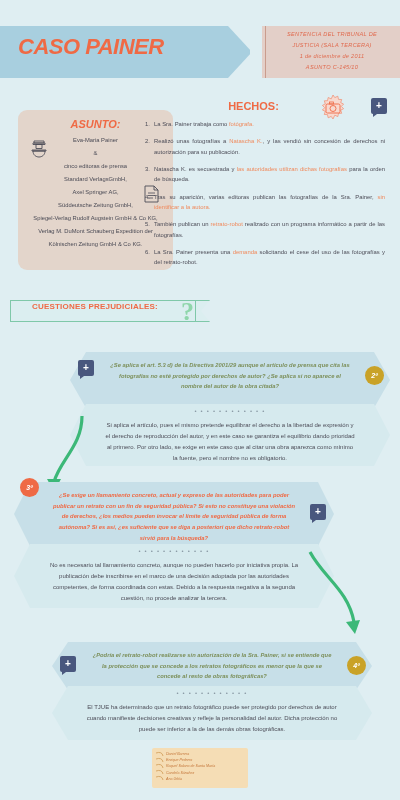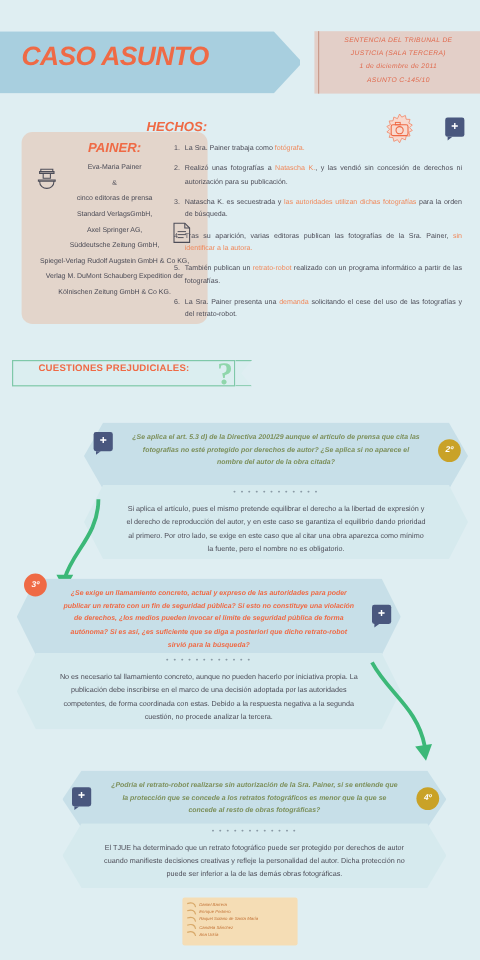--- a/index.html
+++ b/index.html
@@ -46,21 +46,21 @@
   .partes-body {
     margin-top:4px; text-align:center; color:#4a4a55;
     font-size:5.8px; line-height:2.25; padding:0 8px;
   }
   .judge-icon { position:absolute; left:12px; top:28px; }
   .doc-icon { position:absolute; left:124px; top:74px; }
 
   
   .hechos { position:absolute; left:140px; top:100px; width:245px; }
   .hechos-title {
-    text-align:left; font-size:11px; font-weight:bold; font-style:italic;
+    text-align:center; font-size:11px; font-weight:bold; 
     color:#ef6a45; margin-left:-18px;
   }
   .hechos-list { margin-top:7px; padding-left:5px; }
   .hecho {
     display:flex; font-size:5.9px; color:#4d4d58;
     line-height:1.75; margin-bottom:7px; text-align:justify;
   }
   .hecho-num { width:9px; flex:none; }
   .hl { color:#f08a5d; }
   .cam-icon { position:absolute; left:178px; top:-6px; }
@@ -134,33 +134,33 @@
     position:absolute; left:166px; top:751px; width:86px;
     font-size:3.6px; color:#c4763a; line-height:1.72; font-style:italic;
   }
   .spiral { position:absolute; left:153px; top:749px; }
 </style>
 </head>
 <body>
 
 <div class="header">
   <div class="hdr-blue"></div>
-  <div class="hdr-title">CASO ASUNTO</div>
+  <div class="hdr-title">CASO PAINER</div>
   <div class="hdr-pink"></div>
   <div class="hdr-pink-line"></div>
   <div class="hdr-sub" id="hdr-sub">
       <div>SENTENCIA DEL TRIBUNAL DE</div>
       <div>JUSTICIA (SALA TERCERA)</div>
       <div>1 de diciembre de 2011</div>
       <div>ASUNTO C-145/10</div>
     </div>
 </div>
 
 <div class="partes">
-  <div class="partes-title">PAINER:</div>
+  <div class="partes-title">ASUNTO:</div>
   <div class="partes-body" id="partes-body">
       <div>Eva-Maria Painer</div>
       <div>&amp;</div>
       <div>cinco editoras de prensa</div>
       <div>Standard VerlagsGmbH,</div>
       <div>Axel Springer AG,</div>
       <div>Süddeutsche Zeitung GmbH,</div>
       <div>Spiegel-Verlag Rudolf Augstein GmbH &amp; Co KG,</div>
       <div>Verlag M. DuMont Schauberg Expedition der Kölnischen Zeitung GmbH &amp; Co KG.</div>
     </div>

